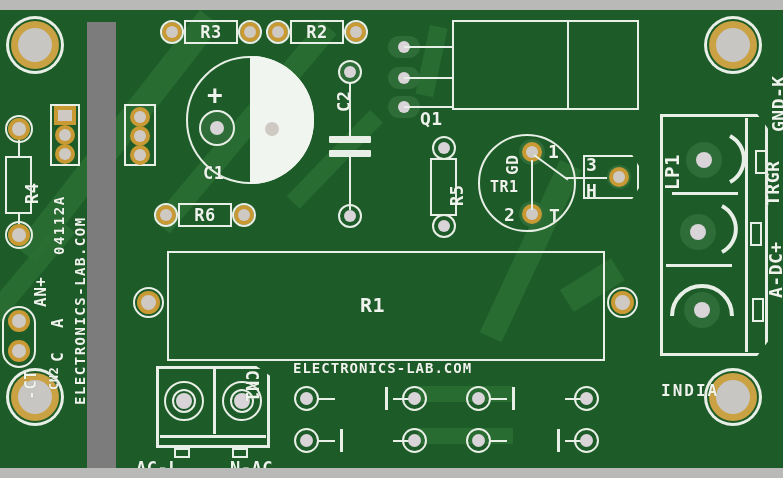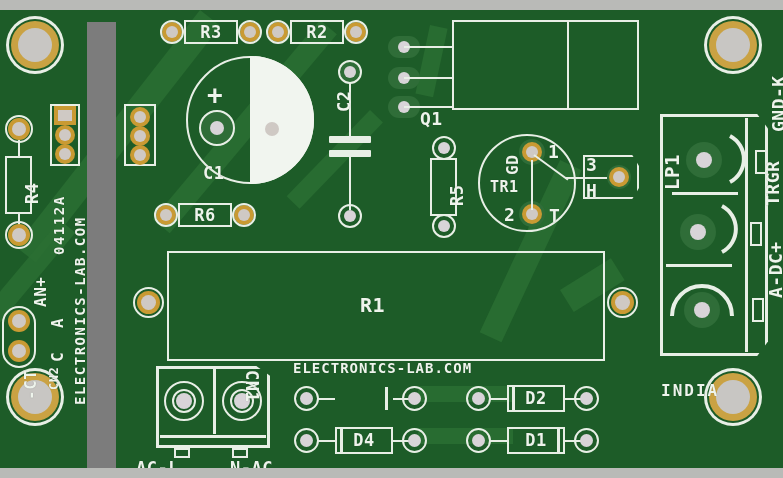--- a/index.html
+++ b/index.html
@@ -224,45 +224,36 @@
     <div class="padring" style="left:294px;top:376px;width:25px;height:25px;"></div>
     <div class="lead" style="left:317px;top:388px;width:18px;"></div>
     <div class="slkline" style="left:385px;top:377px;width:3px;height:23px;"></div>
     <div class="lead" style="left:393px;top:388px;width:16px;"></div>
     <div class="gpad" style="left:408px;top:382px;width:13px;height:13px;"></div>
     <div class="padring" style="left:402px;top:376px;width:25px;height:25px;"></div>
 
     <div class="gpad" style="left:472px;top:382px;width:13px;height:13px;"></div>
     <div class="padring" style="left:466px;top:376px;width:25px;height:25px;"></div>
     <div class="lead" style="left:489px;top:388px;width:18px;"></div>
-    <div class="resbody" style="left:507px;top:375px;width:58px;height:27px;">
-      <span class="txt" style="position:static;font-size:17px;">D2</span>
-    </div>
     <div class="slkline" style="left:512px;top:377px;width:3px;height:23px;"></div>
     <div class="lead" style="left:565px;top:388px;width:16px;"></div>
     <div class="gpad" style="left:580px;top:382px;width:13px;height:13px;"></div>
     <div class="padring" style="left:574px;top:376px;width:25px;height:25px;"></div>
 
     <div class="gpad" style="left:300px;top:424px;width:13px;height:13px;"></div>
     <div class="padring" style="left:294px;top:418px;width:25px;height:25px;"></div>
     <div class="lead" style="left:317px;top:430px;width:18px;"></div>
-    <div class="resbody" style="left:335px;top:417px;width:58px;height:27px;">
-      <span class="txt" style="position:static;font-size:17px;">D4</span>
-    </div>
     <div class="slkline" style="left:340px;top:419px;width:3px;height:23px;"></div>
     <div class="lead" style="left:393px;top:430px;width:16px;"></div>
     <div class="gpad" style="left:408px;top:424px;width:13px;height:13px;"></div>
     <div class="padring" style="left:402px;top:418px;width:25px;height:25px;"></div>
 
     <div class="gpad" style="left:472px;top:424px;width:13px;height:13px;"></div>
     <div class="padring" style="left:466px;top:418px;width:25px;height:25px;"></div>
     <div class="lead" style="left:489px;top:430px;width:18px;"></div>
-    <div class="resbody" style="left:507px;top:417px;width:58px;height:27px;">
-      <span class="txt" style="position:static;font-size:17px;">D1</span>
-    </div>
     <div class="slkline" style="left:557px;top:419px;width:3px;height:23px;"></div>
     <div class="lead" style="left:565px;top:430px;width:16px;"></div>
     <div class="gpad" style="left:580px;top:424px;width:13px;height:13px;"></div>
     <div class="padring" style="left:574px;top:418px;width:25px;height:25px;"></div>
 
     <div style="position:absolute;left:660px;top:104px;width:108px;height:242px;border:3px solid #e8efe6;box-sizing:border-box;
                 clip-path:polygon(0 0,90% 0,100% 6%,100% 94%,90% 100%,0 100%);"></div>
     <div class="slkline" style="left:745px;top:108px;width:3px;height:234px;"></div>
 
     <svg style="position:absolute;left:684px;top:118px;width:62px;height:62px;" viewBox="0 0 62 62">

